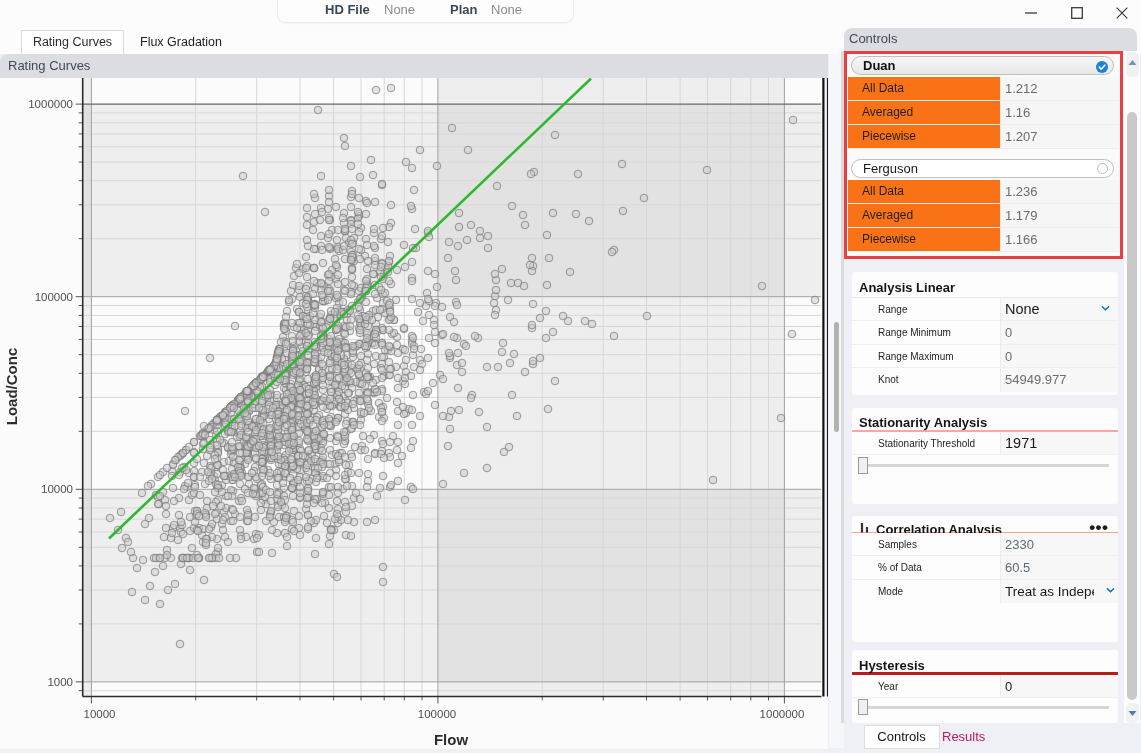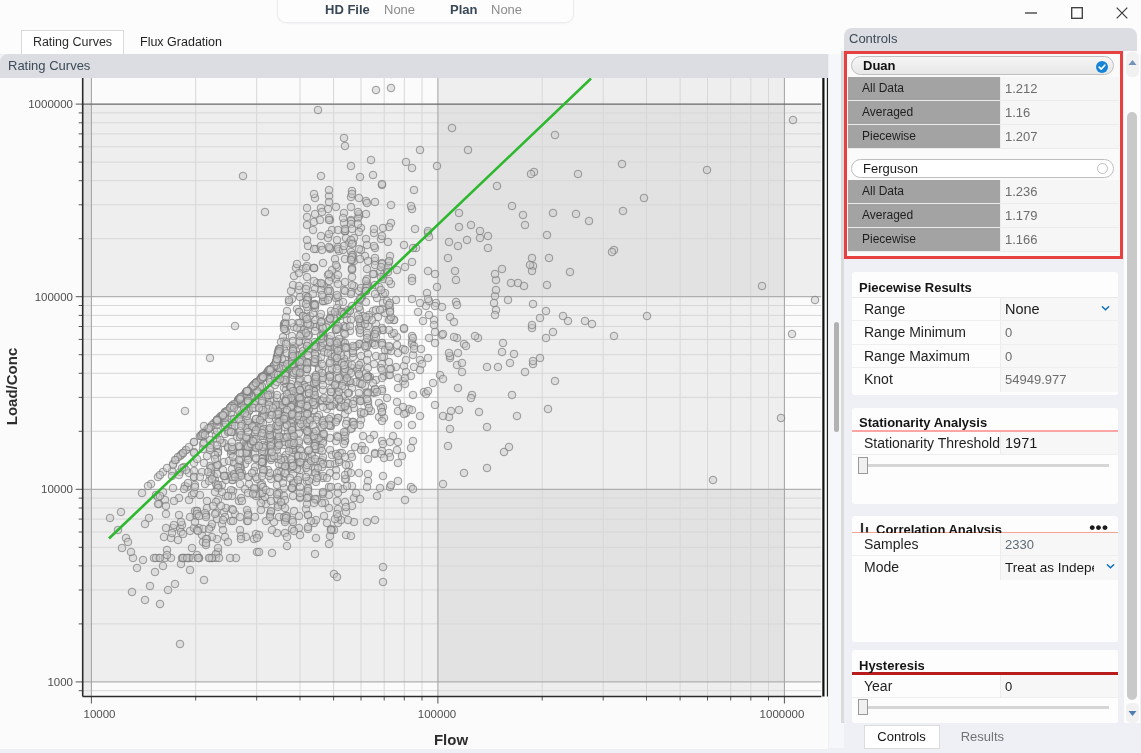--- a/index.html
+++ b/index.html
@@ -20,38 +20,38 @@
 .rheader{left:844px;top:28px;width:293px;height:23px;background:#dcdde3;border-radius:8px 8px 0 0;font-size:13px;color:#3d4b55;line-height:22px;padding-left:5px}
 .rbg{left:844px;top:51px;width:280px;height:672px;background:#eef0f6}
 .redbox{left:844px;top:51px;width:279px;height:208px;border:3.5px solid #e74040;background:#fafafa}
 .pill{left:851px;width:263px;height:19px;border:1px solid #bfbfbf;border-radius:9.5px;font-size:13px;line-height:17px;padding-left:11px}
 .pill1{top:56px;background:linear-gradient(#f6f6f6,#e7e7e7);font-weight:bold;color:#111}
 .pill2{top:158.5px;background:#fff;color:#1a1a1a}
 .chk{position:absolute;right:5px;top:3.5px;width:12px;height:12px;border-radius:50%;background:#1583d6}
 .chk svg{position:absolute;left:0;top:0}
 .rad{position:absolute;right:5px;top:3px;width:11px;height:11px;border-radius:50%;background:#fff;border:1.3px solid #bdbdbd}
 .rows{left:848px;width:271px}
-.row{position:relative;height:24px;border-bottom:1px solid #ebebeb;background:#a3a3a3}
+.row{position:relative;height:24px;border-bottom:1px solid #ebebeb;background:#f97316}
 .row .lab{position:absolute;left:14px;top:0;font-size:12px;color:#1f1f1f;line-height:23px}
 .row .val{position:absolute;left:152px;top:0;right:0;bottom:0;background:#f6f6f6;border-left:1px solid #ececec;font-size:13px;color:#6d6d6d;line-height:23px;padding-left:4px}
 .card{left:852px;width:265.5px;background:#fdfdfe;border-radius:3px}
 .card .hdr{position:relative;font-weight:bold;font-size:13px;color:#141414;padding:8px 0 0 7px;height:25.5px}
 .crow{position:relative;height:23.6px;border-bottom:1px solid #efefef;background:#fdfdfe}
-.crow .lab{position:absolute;left:12px;top:0;font-size:14px;color:#1f1f1f;line-height:23px}
+.crow .lab{position:absolute;left:26px;top:0;font-size:10px;color:#1f1f1f;line-height:23px}
 .crow .val{position:absolute;left:148px;top:0;right:0;bottom:0;background:#f7f7f7;border-left:1px solid #ececec;font-size:13px;color:#6d6d6d;line-height:23px;padding-left:4px}
 .val.dk{color:#1a1a1a;font-size:14.5px}
 .val.dd{color:#1a1a1a;font-size:14.5px}
 .chev{position:absolute;right:8px;top:6px;width:9px;height:9px}
 .track{position:absolute;height:3px;background:#d6d6d6}
 .sthumb{position:absolute;width:10.5px;background:#f0f0f0;border:1px solid #999}
 .scol{left:1124px;top:51px;width:16px;height:672px;background:#fdfdfd;border-radius:5px 5px 0 0}
 .sbtn{width:13px;background:#f1f1f2;border-radius:5px}
 .sthm{left:1127px;top:112px;width:10px;height:588px;background:#c9c9c9;border-radius:5px}
 .btab1{left:863.5px;top:725px;width:76px;height:23.5px;background:#fff;border:1px solid #dcdcdc;font-size:13px;color:#111;text-align:center;line-height:22px}
-.btab2{left:942px;top:725px;width:62px;font-size:13px;color:#737373;text-align:right;line-height:23px}
+.btab2{left:942px;top:725px;width:62px;font-size:13px;color:#be185d;text-align:left;line-height:23px}
 </style></head>
 <body>
 <div class="abs topwhite"></div>
 <div class="abs hdcard">
  <span class="bld" style="left:47px">HD File</span>
     <span class="gry" style="left:106px">None</span>
  <span class="bld" style="left:172px">Plan</span>
     <span class="gry" style="left:213px">None</span>
 </div>
 <svg class="abs wbtn" style="left:1025px" viewBox="0 0 12 12">
@@ -2332,21 +2332,21 @@
  <div class="row">
       <span class="lab">Averaged</span>
       <span class="val">1.179</span>
     </div>
  <div class="row">
       <span class="lab">Piecewise</span>
       <span class="val">1.166</span>
     </div>
 </div>
 <div class="abs card" style="top:272px;height:123px">
- <div class="hdr" style="border-bottom:1px solid #e9e9e9">Piecewise Results</div>
+ <div class="hdr" style="border-bottom:1px solid #e9e9e9">Analysis Linear</div>
  <div class="crow">
       <span class="lab">Range</span>
       <span class="val dd">None<svg class="chev" viewBox="0 0 10 10">
           <path d="M1.5 3 L5 6.5 L8.5 3" stroke="#0a6ebd" stroke-width="1.6" fill="none" stroke-linecap="round"></path>
         </svg></span>
     </div>
  <div class="crow">
       <span class="lab">Range Minimum</span>
       <span class="val">0</span>
     </div>
@@ -2376,20 +2376,24 @@
         <path d="M0.5 13 H13" stroke="#333" stroke-width="1.6" fill="none"></path>
         <path d="M4 1 V10.5" stroke="#333" stroke-width="2.2" fill="none"></path>
         <path d="M9 5 V10.5" stroke="#333" stroke-width="2.2" fill="none"></path>
       </svg>
    <span style="position:absolute;right:9px;top:2px;font-size:17px;letter-spacing:0.5px;color:#1a1a1a;font-weight:bold">•••</span>
  </div>
  <div class="crow">
       <span class="lab">Samples</span>
       <span class="val" style="color:#5d6b75">2330</span>
     </div>
+ <div class="crow">
+      <span class="lab">% of Data</span>
+      <span class="val" style="color:#5d6b75">60.5</span>
+    </div>
  <div class="crow" style="border-bottom:none">
       <span class="lab">Mode</span>
       <span class="val dd" style="font-size:13.5px"><span style="display:inline-block;max-width:89px;overflow:hidden;white-space:nowrap;vertical-align:top">Treat as Indeper</span><svg class="chev" style="right:3px" viewBox="0 0 10 10">
           <path d="M1.5 3 L5 6.5 L8.5 3" stroke="#0a6ebd" stroke-width="1.6" fill="none" stroke-linecap="round"></path>
         </svg></span>
     </div>
 </div>
 <div class="abs card" style="top:650px;height:73px">
  <div class="hdr" style="border-bottom:3px solid #b91c1c;height:24.5px">Hysteresis</div>
  <div class="crow">

